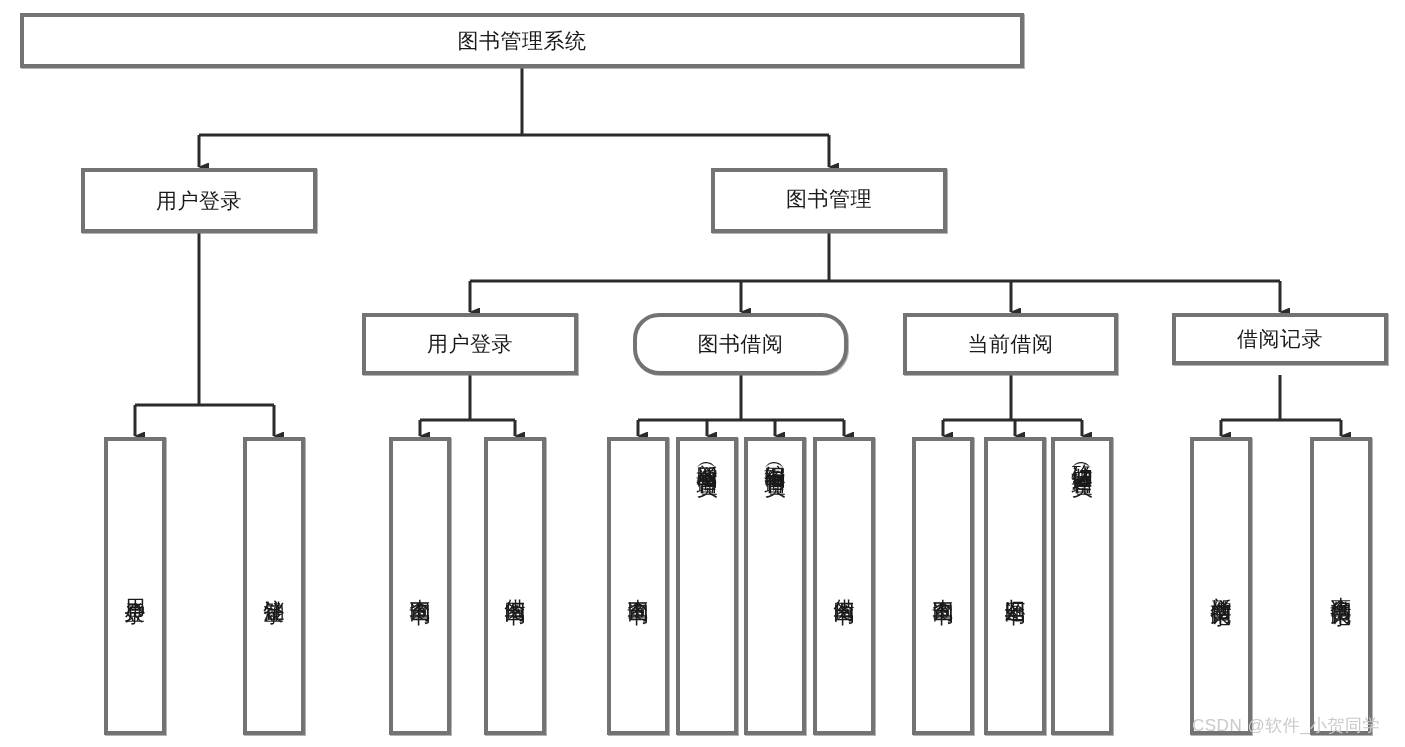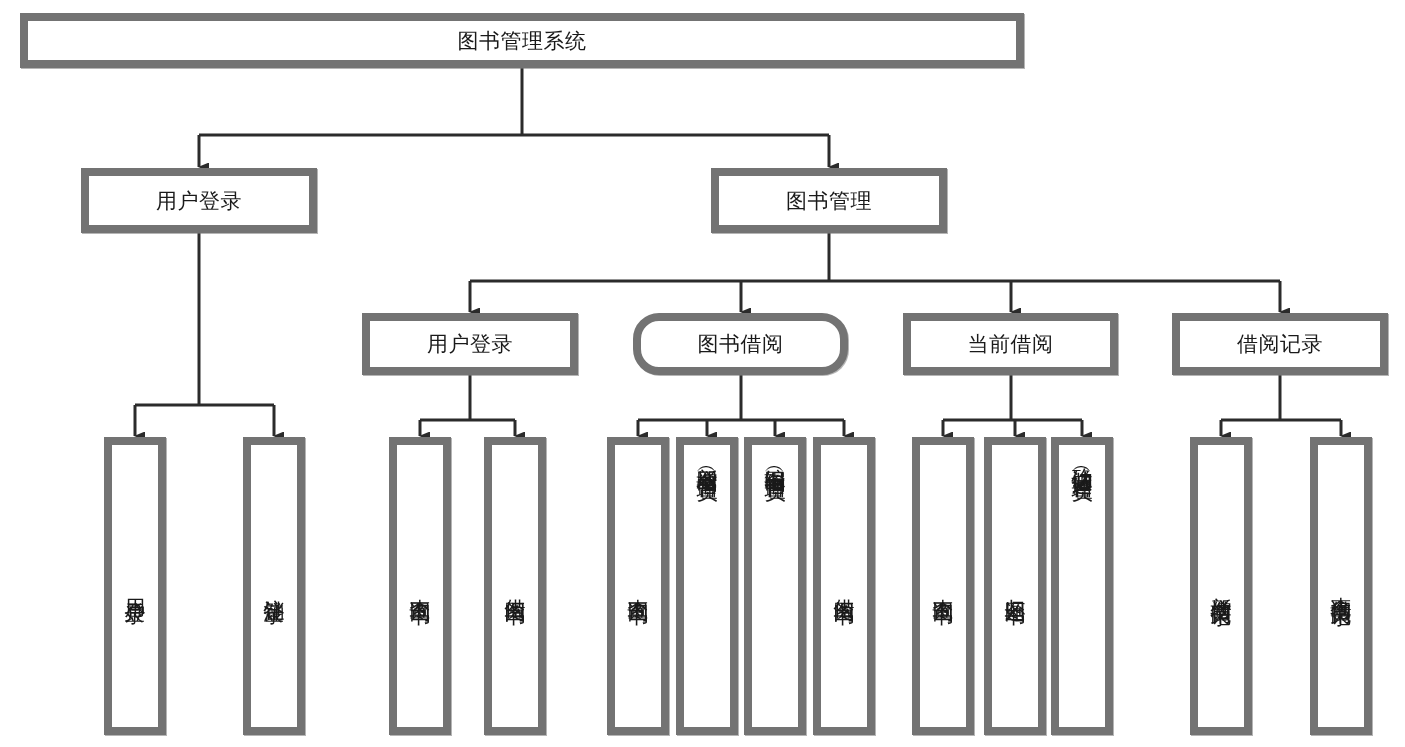--- a/index.html
+++ b/index.html
@@ -21,21 +21,21 @@
     position: absolute;
     left: 0;
     top: 0;
     width: 1405px;
     height: 747px;
     pointer-events: none;
   }
   .node {
     position: absolute;
     box-sizing: border-box;
-    border: 8px solid #737373;
+    border: 4px solid #737373;
     background: #ffffff;
     display: flex;
     align-items: center;
     justify-content: center;
     color: #1a1a1a;
     box-shadow: 1px 1px 0 rgba(120,120,120,0.55);
   }
   .node .label {
     text-align: center;
     line-height: 1.12;
@@ -118,33 +118,33 @@
       </g>
   </svg>
 
   <div id="node-layer">
       <div class="node horizontal" style="left: 20px; top: 13px; width: 1004px; height: 55px;">
         <span class="label">图书管理系统</span>
       </div>
       <div class="node horizontal" style="left: 81px; top: 168px; width: 236px; height: 65px;">
         <span class="label">用户登录</span>
       </div>
-      <div class="node horizontal" style="left: 711px; top: 168px; width: 236px; height: 65px;">
+      <div class="node horizontal" style="left: 711px; top: 168px; width: 236px; height: 65px; font-family: Liberation Mono, monospace;">
         <span class="label">图书管理</span>
       </div>
       <div class="node horizontal" style="left: 362px; top: 313px; width: 216px; height: 62px;">
         <span class="label">用户登录</span>
       </div>
       <div class="node horizontal" style="left: 633px; top: 313px; width: 215px; height: 62px; border-radius: 26px;">
         <span class="label">图书借阅</span>
       </div>
       <div class="node horizontal" style="left: 903px; top: 313px; width: 215px; height: 62px;">
         <span class="label">当前借阅</span>
       </div>
-      <div class="node horizontal" style="left: 1172px; top: 313px; width: 216px; height: 62px;">
+      <div class="node horizontal" style="left: 1172px; top: 313px; width: 216px; height: 52px;">
         <span class="label">借阅记录</span>
       </div>
       <div class="node vertical centered" style="left: 104px; top: 437px; width: 62px; height: 298px;">
         <span class="label">用户登录</span>
       </div>
       <div class="node vertical centered" style="left: 243px; top: 437px; width: 62px; height: 298px;">
         <span class="label">注销登录</span>
       </div>
       <div class="node vertical centered" style="left: 389px; top: 437px; width: 62px; height: 298px;">
         <span class="label">查询图书</span>
@@ -174,14 +174,15 @@
         <span class="label">确认归还（管理员）</span>
       </div>
       <div class="node vertical centered" style="left: 1190px; top: 437px; width: 62px; height: 298px;">
         <span class="label">新增借阅记录</span>
       </div>
       <div class="node vertical centered" style="left: 1310px; top: 437px; width: 62px; height: 298px;">
         <span class="label">查询借阅记录</span>
       </div>
     </div>
 
+  <div id="watermark" style="left: 1192px; top: 714px;">CSDN @软件_小贺同学</div>
 
 </div>
 
 </body></html>

